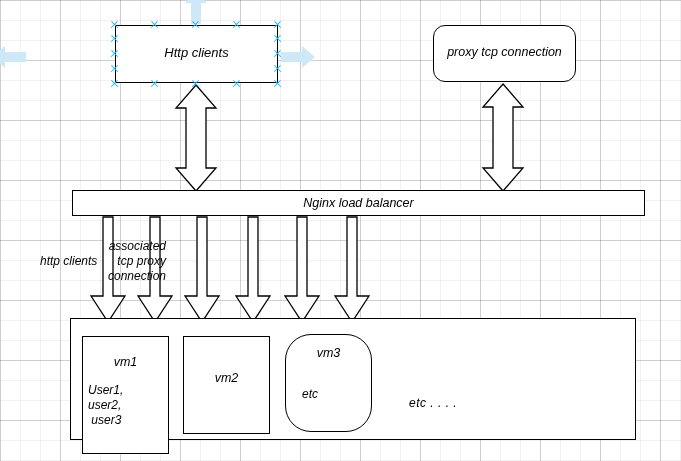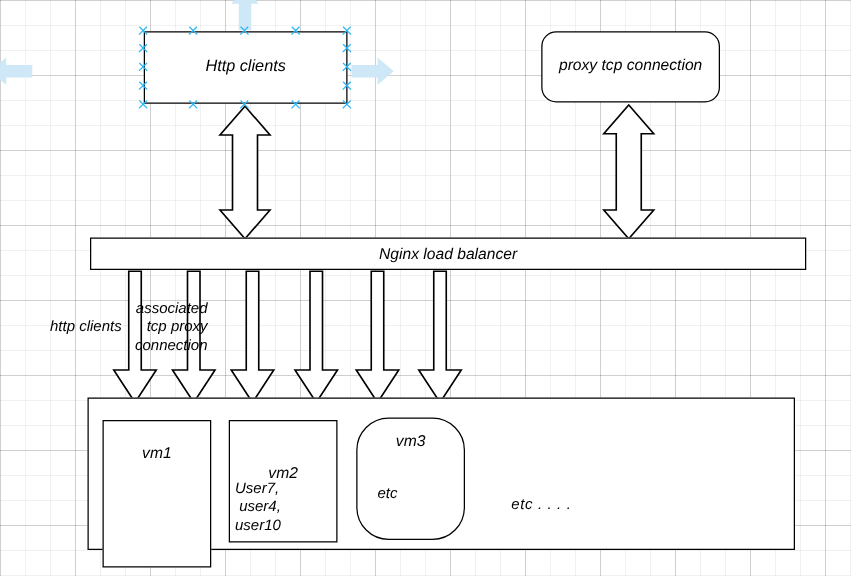--- a/index.html
+++ b/index.html
@@ -137,27 +137,27 @@
   </div>
 
   <div class="shape" style="left:433px;top:25px;width:143px;height:57px;border-radius:12px;">
     <div class="shape-label" style="top:19px;font-size:12.5px;">proxy tcp connection</div>
   </div>
 
   <div class="shape" style="left:70px;top:318px;width:566px;height:122px;"></div>
 
   <div class="shape" style="left:82px;top:336px;width:87px;height:118px;">
     <div class="shape-label" style="top:18px;font-size:12.5px;">vm1</div>
+    <div class="free-text" style="left:5px;top:46px;">User1,
+user2,
+ user3</div>
   </div>
 
   <div class="shape" style="left:183px;top:336px;width:87px;height:98px;">
     <div class="shape-label" style="top:34px;font-size:12.5px;">vm2</div>
-    <div class="free-text" style="left:4px;top:46px;">User7,
- user4,
-user10</div>
   </div>
 
   <div class="shape" style="left:285px;top:334px;width:87px;height:98px;border-radius:26px;">
     <div class="shape-label" style="top:11px;font-size:12.5px;">vm3</div>
     <div class="free-text" style="left:16px;top:52px;">etc</div>
   </div>
 
   <div class="free-text" style="left:40px;top:254px;">http clients</div>
 
   <div class="free-text" style="left:108px;top:239px;text-align:right;">associated

